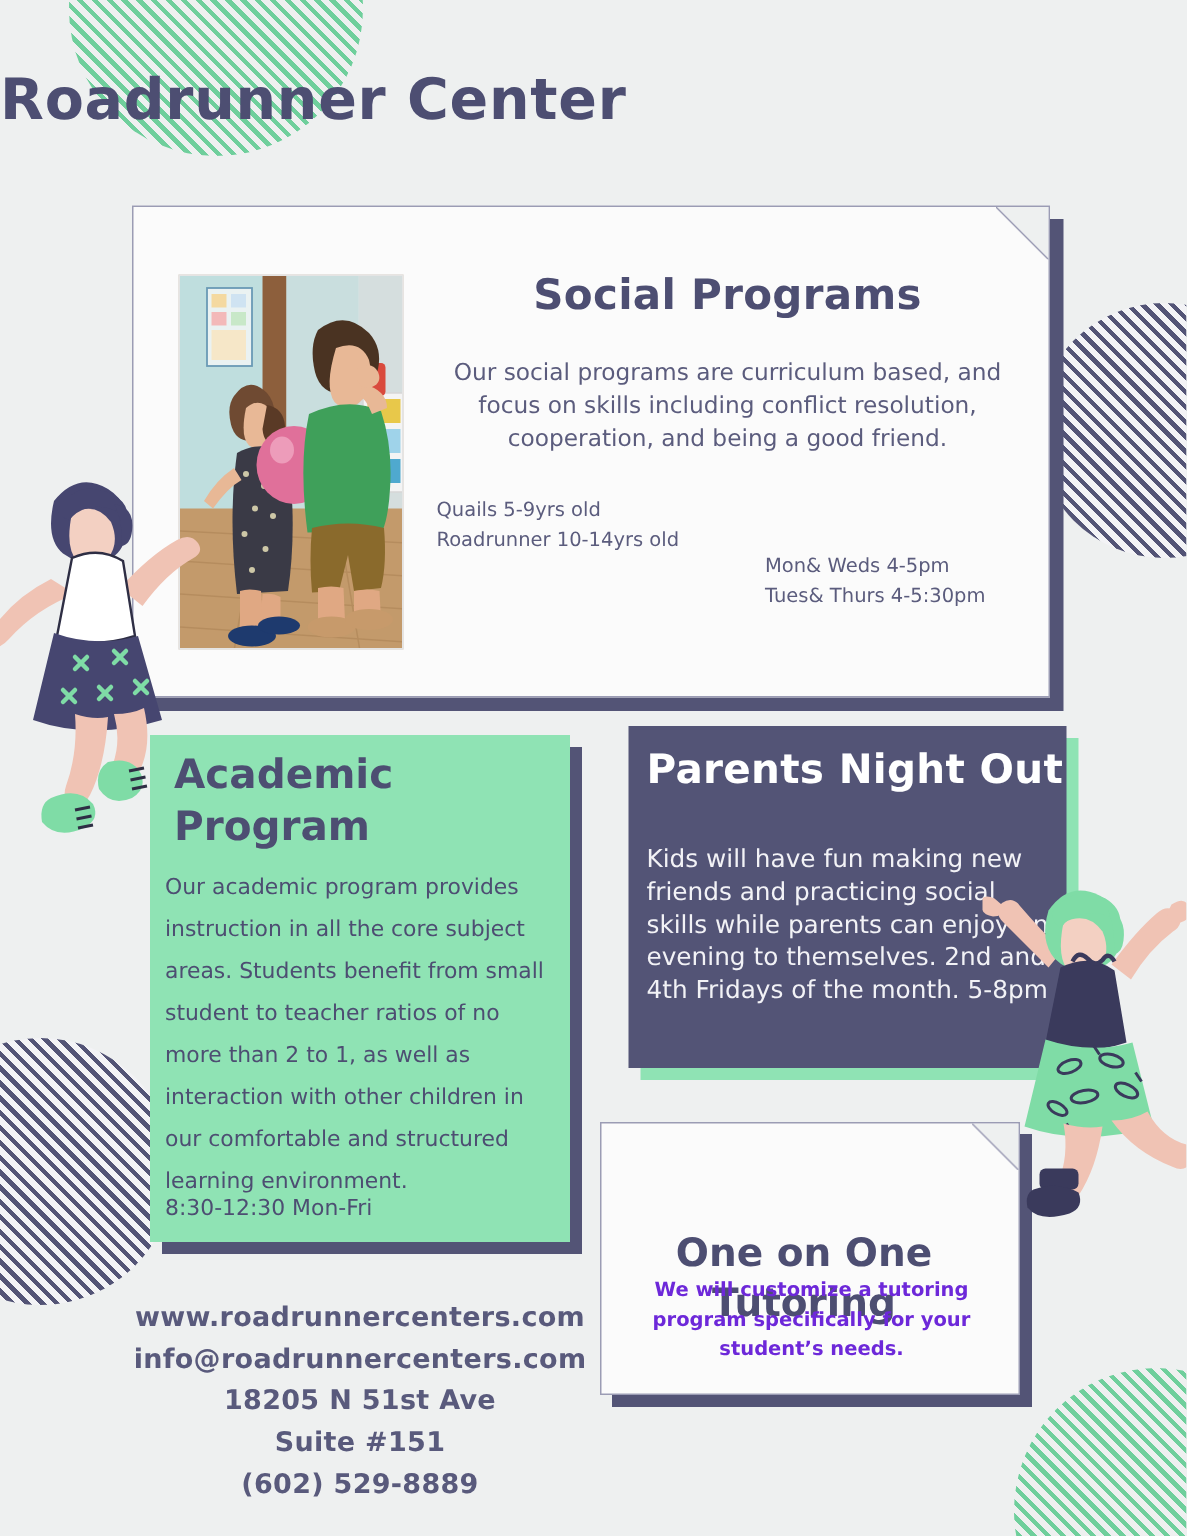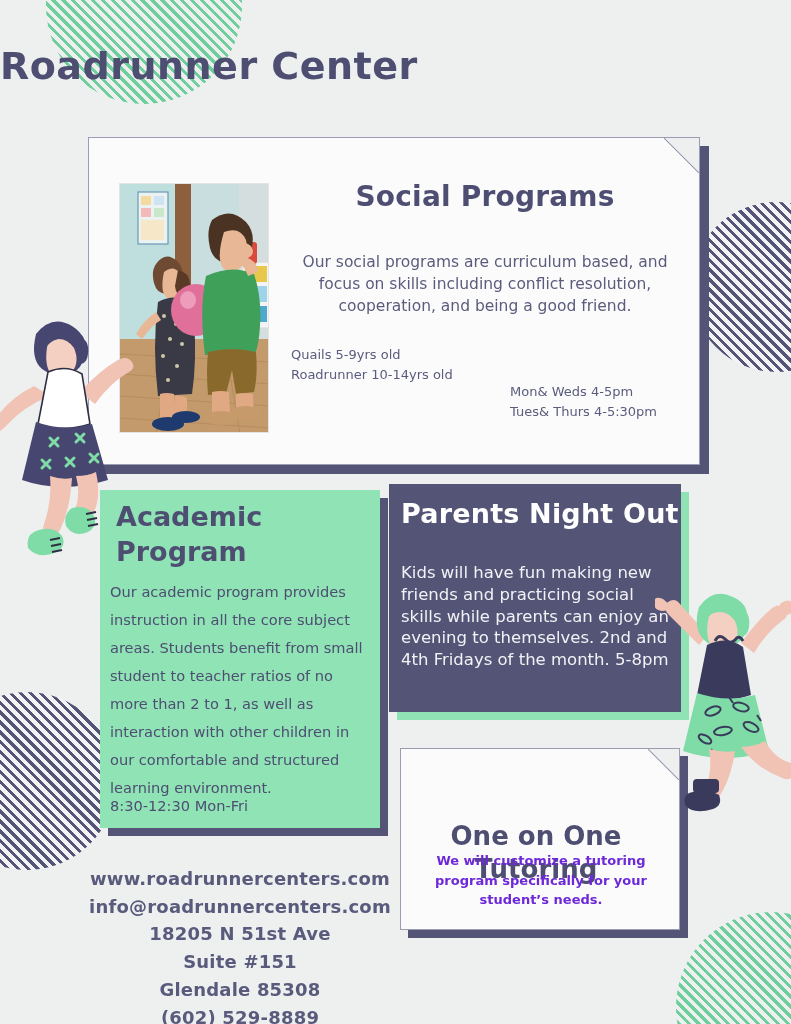--- a/index.html
+++ b/index.html
@@ -111,21 +111,21 @@
     position: absolute;
     left: 196px; top: 42px;
     width: 400px;
     text-align: center;
     color: #4d4e72;
   }
   .social-heading {
     font-size: 28px;
     font-weight: 700;
     letter-spacing: 0.2px;
-    margin-bottom: 38px;
+    margin-bottom: 24px;
   }
   .social-desc {
     font-size: 15.5px;
     line-height: 1.42;
     color: #5b5c7d;
     font-weight: 400;
   }
   .schedule {
     display: flex;
     margin-top: 28px;
@@ -174,21 +174,21 @@
   }
   .academic-hours {
     position: absolute;
     left: 10px; bottom: 14px;
     font-size: 14.6px;
     color: #4d4e72;
   }
 
   
   #pno-card {
-    left: 389px; top: 484px;
+    left: 419px; top: 484px;
     width: 292px; height: 228px;
     z-index: 10;
     padding-left: 21px;
   }
   #pno-card .shadow {
     position: absolute;
     left: 8px; top: 8px;
     width: 292px; height: 228px;
     background: #8fe3b4;
   }
@@ -418,21 +418,20 @@
       <div class="fold-cut"></div>
       <div class="fold-line"></div>
     </div>
   </div>
 
   <div class="contact">
     <div>www.roadrunnercenters.com</div>
     <div>info@roadrunnercenters.com</div>
     <div>18205 N 51st Ave</div>
     <div>Suite #151</div>
-    <div>Glendale 85308</div>
     <div>(602) 529-8889</div>
   </div>
 
   <div class="girl" id="girl-left">
     <svg width="150" height="260" viewBox="0 0 150 260" xmlns="http://www.w3.org/2000/svg">
 
       <path d="M62 96 q-26 10 -44 30 q-8 9 -18 6 q-6 -2 -4 -8 q3 -7 12 -6 q14 -20 38 -32z" fill="#f0c3b4"></path>
 
       <path d="M92 92 q20 -22 38 -32 q9 -5 14 2 q4 6 -3 10 q-18 10 -34 32z" fill="#f0c3b4"></path>
 

